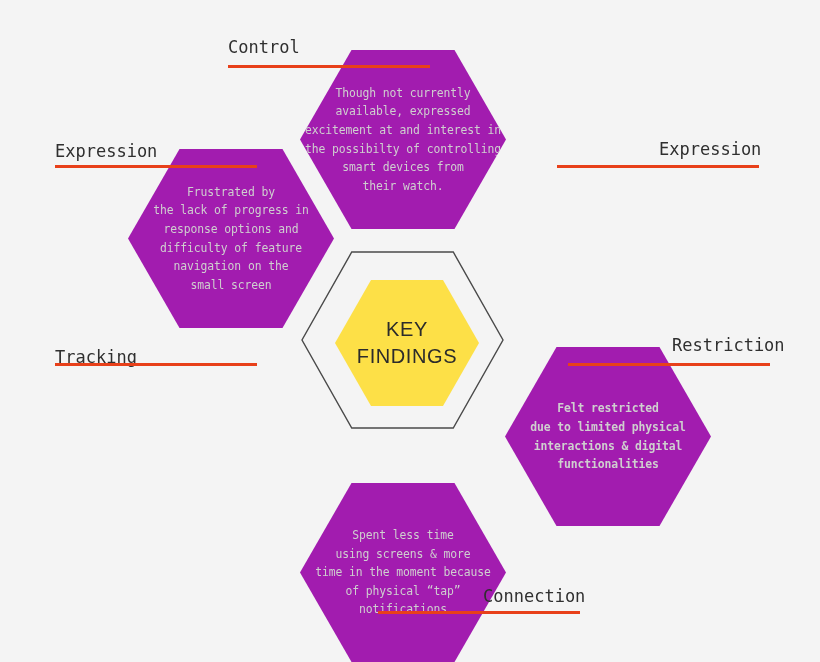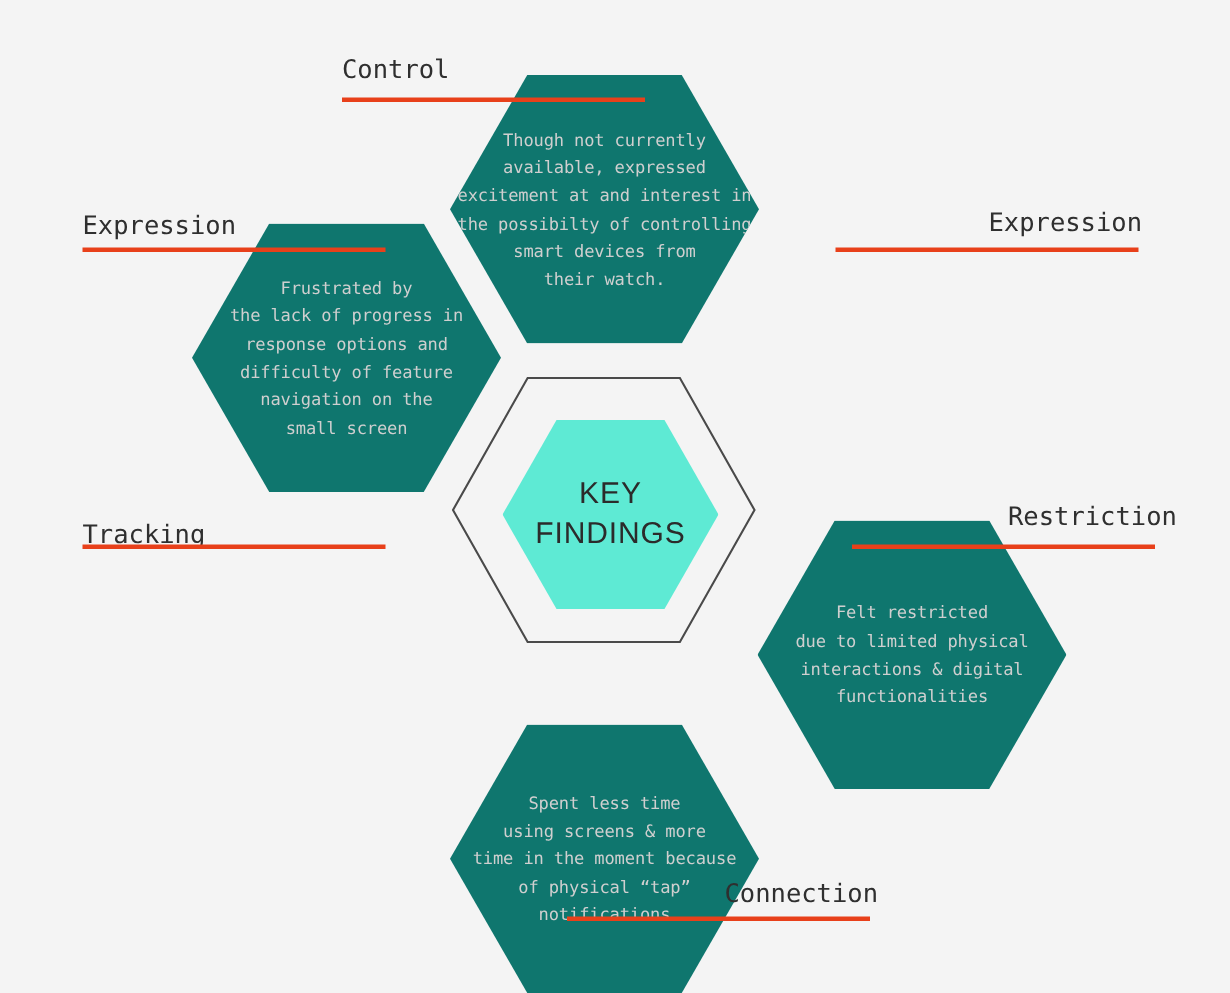--- a/index.html
+++ b/index.html
@@ -12,21 +12,21 @@
     width: 820px;
     height: 662px;
     background: #f4f4f4;
     overflow: hidden;
     font-family: "DejaVu Sans Mono", monospace;
   }
   .hex {
     position: absolute;
     width: 206px;
     height: 179px;
-    background: #0f766e;
+    background: #a21caf;
     clip-path: polygon(25% 0%, 75% 0%, 100% 50%, 75% 100%, 25% 100%, 0% 50%);
     display: flex;
     align-items: center;
     justify-content: center;
     box-sizing: border-box;
   }
   .hex-text {
     color: #cfcfcf;
     font-family: "DejaVu Sans Mono", monospace;
     font-size: 11.4px;
@@ -44,21 +44,21 @@
     width: 203px;
     height: 178px;
     pointer-events: none;
   }
   #center-fill {
     position: absolute;
     left: 335px;
     top: 280px;
     width: 144px;
     height: 126px;
-    background: #5eead4;
+    background: #fde047;
     clip-path: polygon(25% 0%, 75% 0%, 100% 50%, 75% 100%, 25% 100%, 0% 50%);
     display: flex;
     align-items: center;
     justify-content: center;
   }
   #center-fill .ctext {
     color: #2b2b2b;
     font-family: "Liberation Sans", sans-serif;
     font-size: 20px;
     line-height: 27px;
@@ -102,21 +102,21 @@
     <div class="hex-text">Frustrated by
 the lack of progress in
 response options and
 difficulty of feature
 navigation on the
 small screen</div>
   </div>
 
 
 
-  <div class="hex" style="left:505px; top:347px;">
+  <div class="hex" style="left:505px; top:347px;font-weight:bold;">
     <div class="hex-text">Felt restricted
 due to limited physical
 interactions &amp; digital
 functionalities</div>
   </div>
 
   <div class="hex" style="left:300px; top:446px;margin-top:37px;">
     <div class="hex-text">Spent less time
 using screens &amp; more
 time in the moment because

